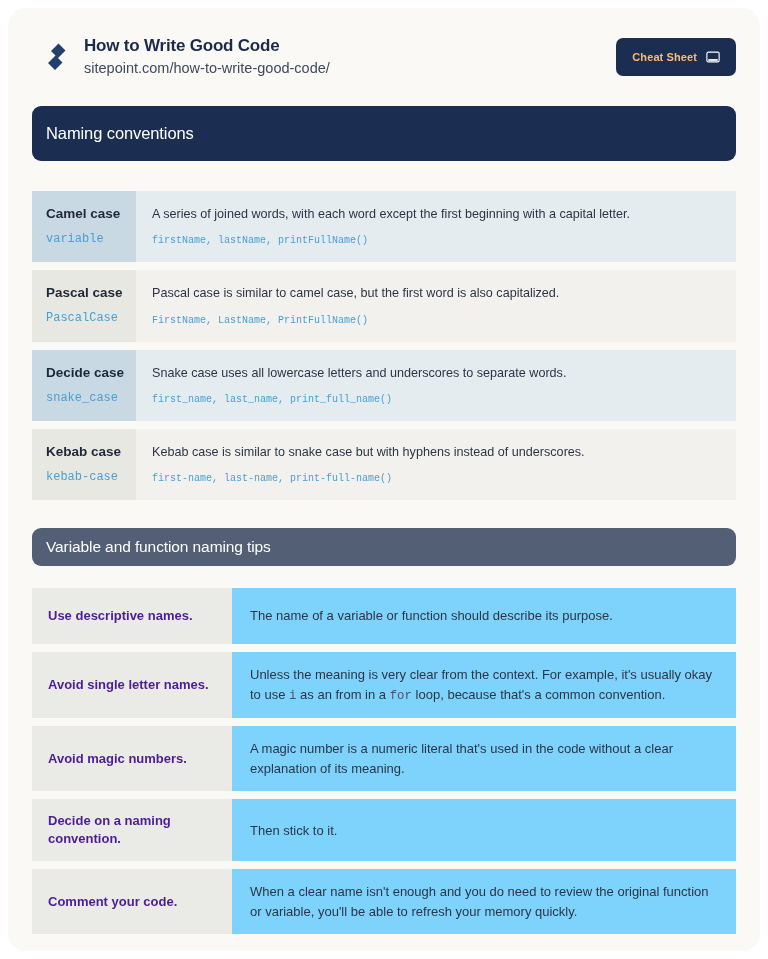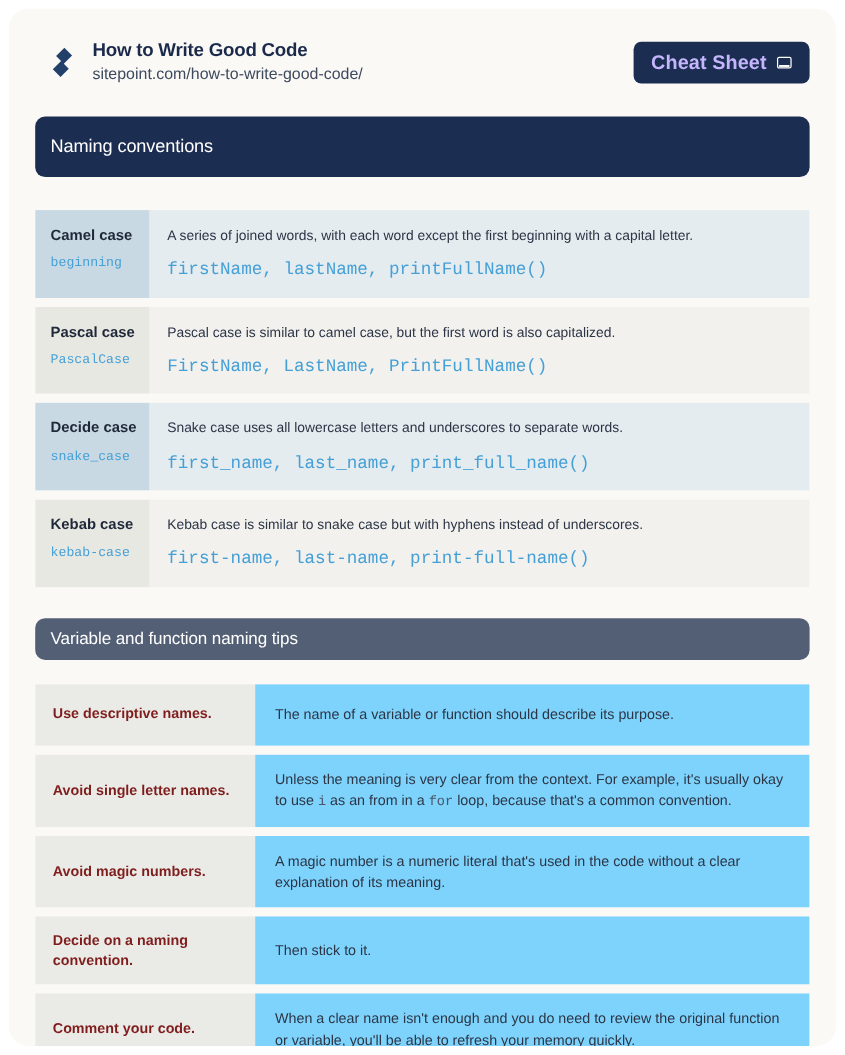--- a/index.html
+++ b/index.html
@@ -58,30 +58,30 @@
   }
   .doc-url {
     font-size: 14.5px;
     color: #3e4a5e;
     line-height: 1.5;
     margin-top: 2px;
   }
   .cheat-btn {
     flex: 0 0 auto;
     background: #1b2d50;
-    color: #c4b5fd;
+    color: #fdba74;
     border: none;
     border-radius: 7px;
     height: 38px;
     padding: 0 16px;
     display: flex;
     align-items: center;
     gap: 9px;
     font-family: "Liberation Sans", sans-serif;
-    font-size: 18px;
+    font-size: 11px;
     font-weight: bold;
     cursor: pointer;
     letter-spacing: 0.1px;
   }
   .cheat-btn svg { display: block; }
 
   
   .content { padding: 16px 24px 0 24px; }
 
   
@@ -149,21 +149,21 @@
     line-height: 1.3;
   }
   .body-desc {
     font-size: 12.6px;
     color: #2c3546;
     line-height: 1.45;
   }
   .body-code {
     margin-top: 11px;
     font-family: "Liberation Mono", monospace;
-    font-size: 16px;
+    font-size: 10px;
     color: #46a0d6;
     line-height: 1.4;
   }
 
   
   .tips-table .row { min-height: 56px; }
   .tips-table .cell-label {
     flex: 0 0 200px;
     background: #eaeae6;
     padding: 13px 16px;
@@ -173,21 +173,21 @@
   .tips-table .cell-body {
     flex: 1 1 auto;
     background: #7dd3fc;
     padding: 13px 18px;
     display: flex;
     align-items: center;
   }
   .tip-label {
     font-size: 13px;
     font-weight: bold;
-    color: #7f1d1d;
+    color: #4c1d95;
     line-height: 1.4;
   }
   .tip-text {
     font-size: 13px;
     color: #2c3546;
     line-height: 1.5;
   }
   .tip-text code {
     font-family: "Liberation Mono", monospace;
     font-size: 12.4px;
@@ -226,21 +226,21 @@
 
     <div class="content">
 
       <div class="section-head primary">Naming conventions</div>
 
       <div class="conv-table">
 
         <div class="row tint">
           <div class="cell-label">
             <div class="label-name">Camel case</div>
-            <div class="label-code">beginning</div>
+            <div class="label-code">variable</div>
           </div>
           <div class="cell-body">
             <div class="body-desc">A series of joined words, with each word except the first beginning with a capital letter.</div>
             <div class="body-code">firstName, lastName, printFullName()</div>
           </div>
         </div>
 
         <div class="row plain">
           <div class="cell-label">
             <div class="label-name">Pascal case</div>

